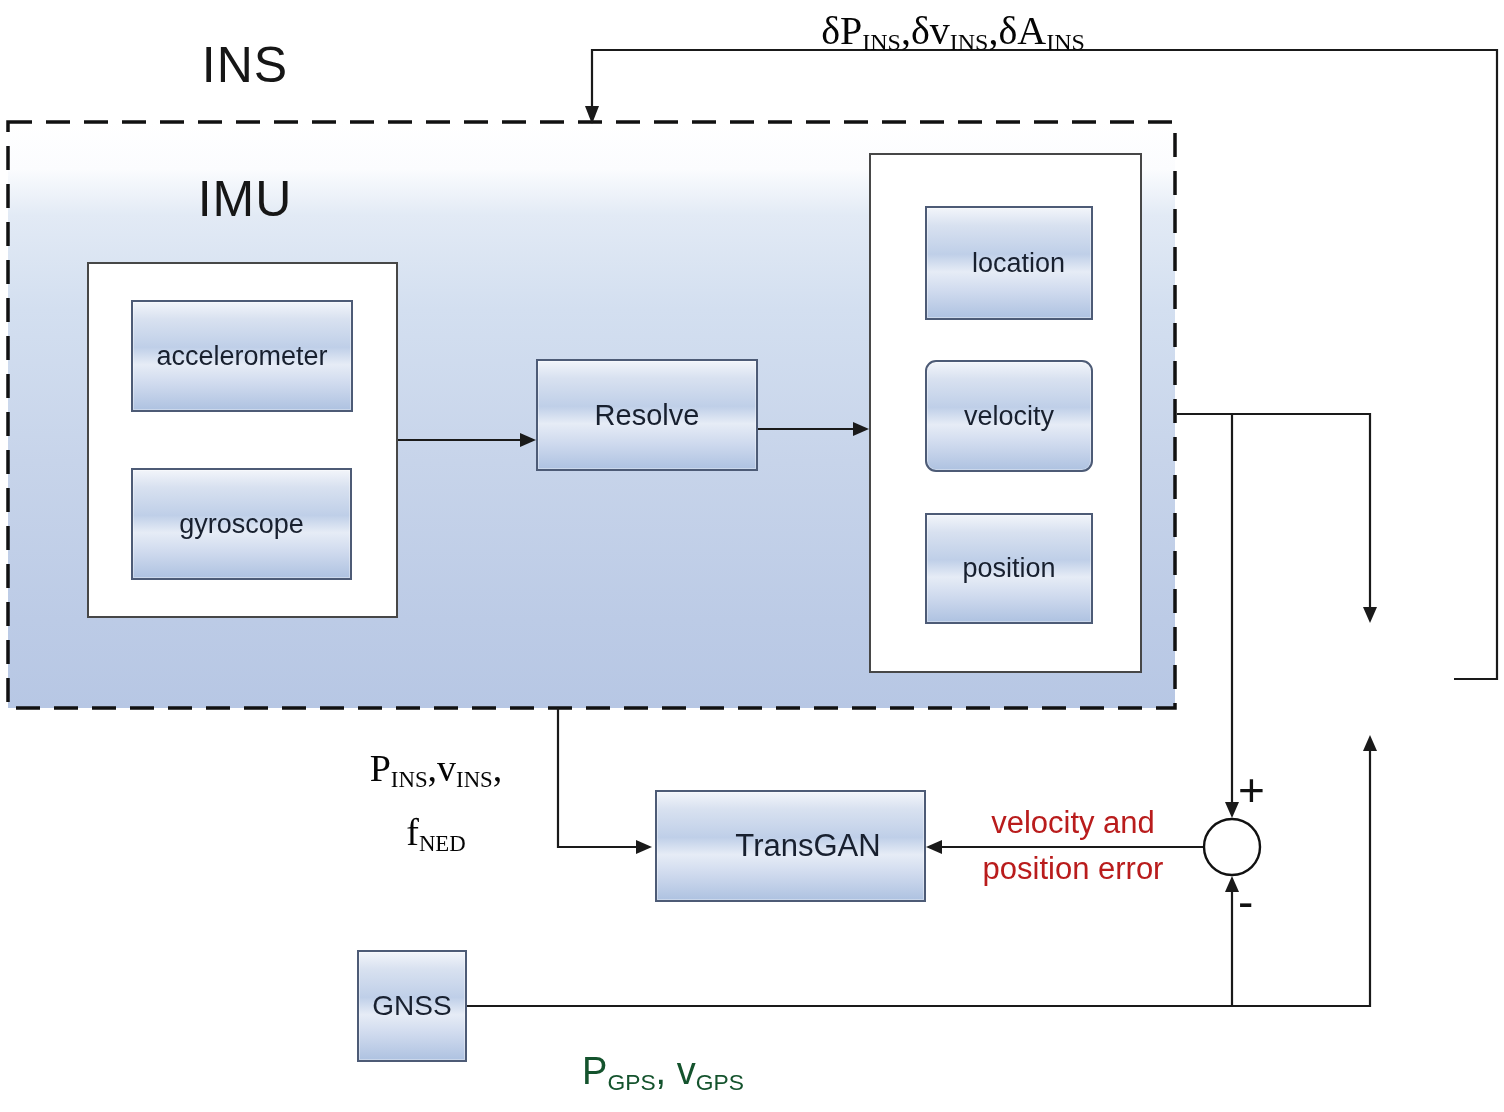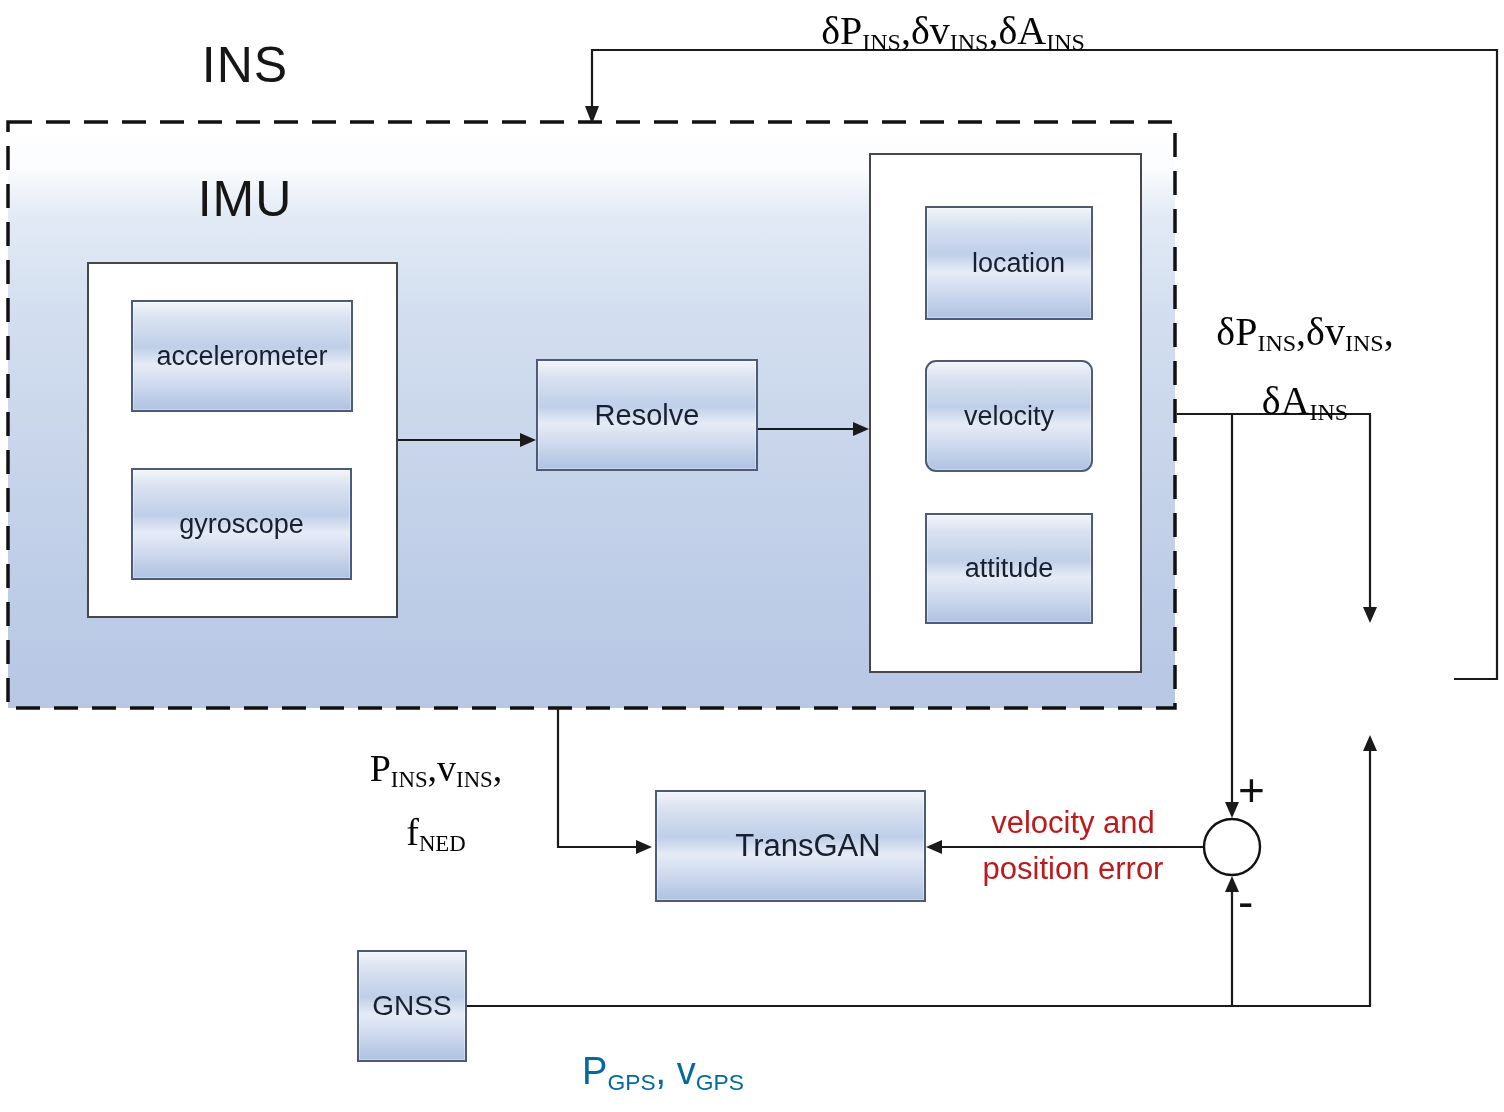--- a/index.html
+++ b/index.html
@@ -20,21 +20,21 @@
   .container-box{background:#ffffff;border:2px solid #474747;}
   .box-text{font-size:27px;color:#18202f;}
   .kf-text{font-size:52px;color:#18202f;}
   .lbl{position:absolute;text-align:center;}
   .sans-title{font-size:50px;color:#161616;letter-spacing:1px;}
   .serif{font-family:"Liberation Serif",serif;color:#050505;}
   .serif-lg{font-size:40px;line-height:57px;}
   .serif-nav{font-size:38px;line-height:53px;}
   .sub{font-size:0.6em;vertical-align:-0.26em;}
   .error-text{font-size:31px;line-height:46px;color:#b91c1c;}
-  .gps-text{font-size:38px;color:#0369a1;}
+  .gps-text{font-size:38px;color:#14532d;}
   .sign{position:absolute;font-size:46px;color:#111;font-family:"Liberation Sans",sans-serif;}
 </style>
 </head>
 <body>
 
 <div class="stage">
 
   <svg class="wires" viewBox="0 0 1504 1112">
     <defs>
       <linearGradient id="insGrad" x1="0" y1="0" x2="0" y2="1">
@@ -102,38 +102,34 @@
   </div>
 
   <div class="box container-box" style="left:869px;top:153px;width:273px;height:520px;"></div>
   <div class="box glossy" style="left:925px;top:206px;width:168px;height:114px;padding-left:19px;">
     <span class="box-text">location</span>
   </div>
   <div class="box glossy" style="left:925px;top:360px;width:168px;height:112px;border-radius:11px;">
     <span class="box-text">velocity</span>
   </div>
   <div class="box glossy" style="left:925px;top:513px;width:168px;height:111px;">
-    <span class="box-text">attitude</span>
+    <span class="box-text">position</span>
   </div>
 
 
   <div class="box glossy" style="left:655px;top:790px;width:271px;height:112px;padding-left:35px;">
     <span class="box-text" style="font-size:31px;">TransGAN</span>
   </div>
 
   <div class="box glossy" style="left:357px;top:950px;width:110px;height:112px;">
     <span class="box-text" style="font-size:28px;">GNSS</span>
   </div>
 
   <div class="lbl serif serif-lg" style="left:753px;top:2px;width:400px;"><span>δP</span><span class="sub">INS</span><span>,δv</span><span class="sub">INS</span><span>,δA</span><span class="sub">INS</span></div>
 
-  <div class="lbl serif serif-lg" style="left:1150px;top:303px;width:310px;">
-    <div><span>δP</span><span class="sub">INS</span><span>,δv</span><span class="sub">INS</span><span>,</span></div>
-    <div><span>δA</span><span class="sub">INS</span></div>
-  </div>
 
   <div class="lbl serif serif-nav" style="left:286px;top:742px;width:300px;">
     <div><span>P</span><span class="sub">INS</span><span>,v</span><span class="sub">INS</span><span>,</span></div>
     <div><span>f</span><span class="sub">NED</span></div>
   </div>
 
   <div class="lbl error-text" style="left:948px;top:800px;width:250px;">
     <div>velocity and</div>
     <div>position error</div>
   </div>

